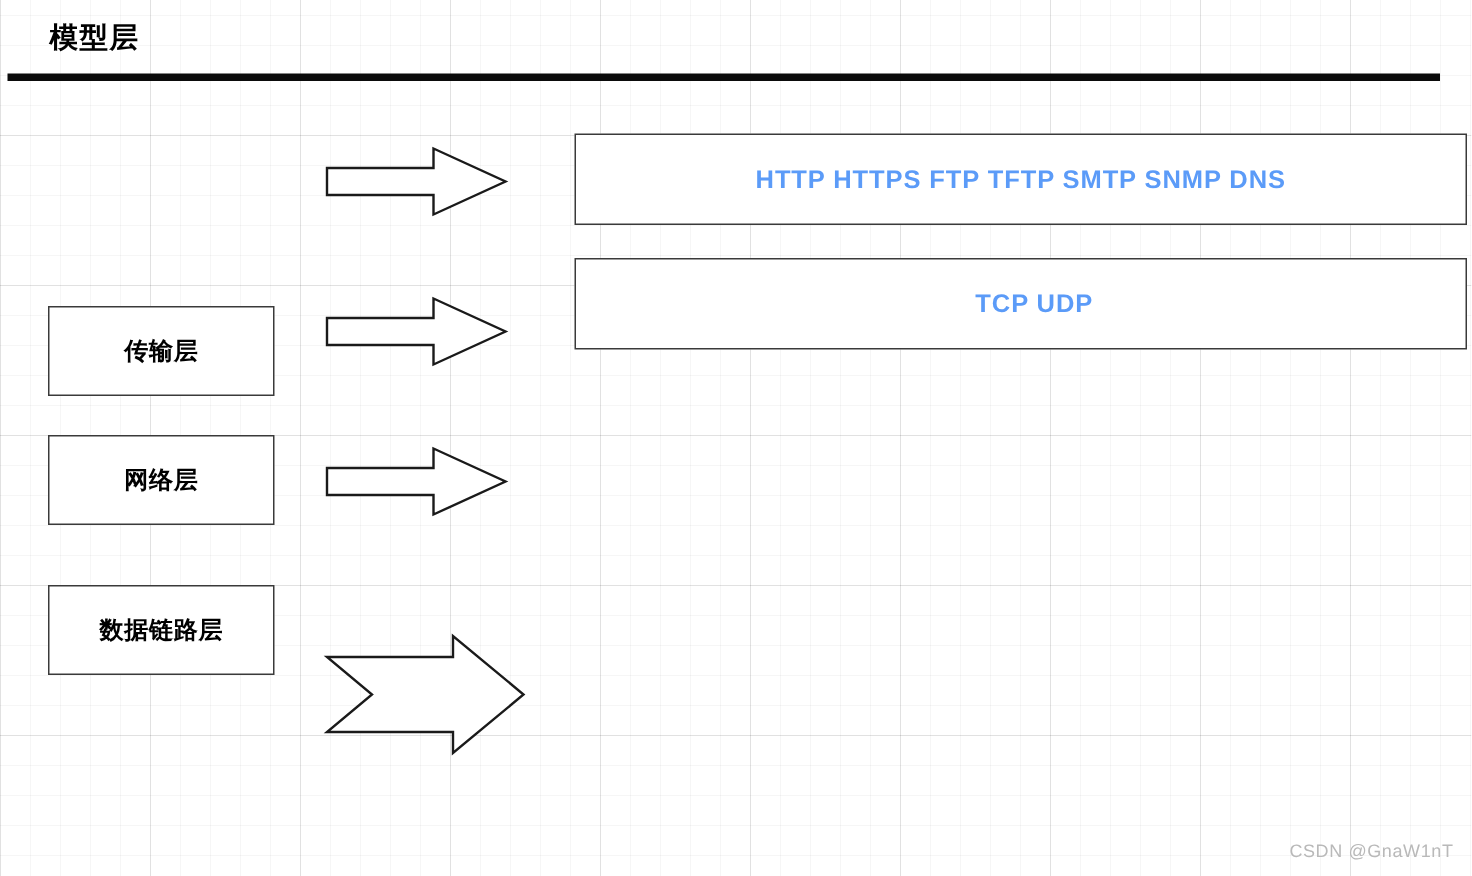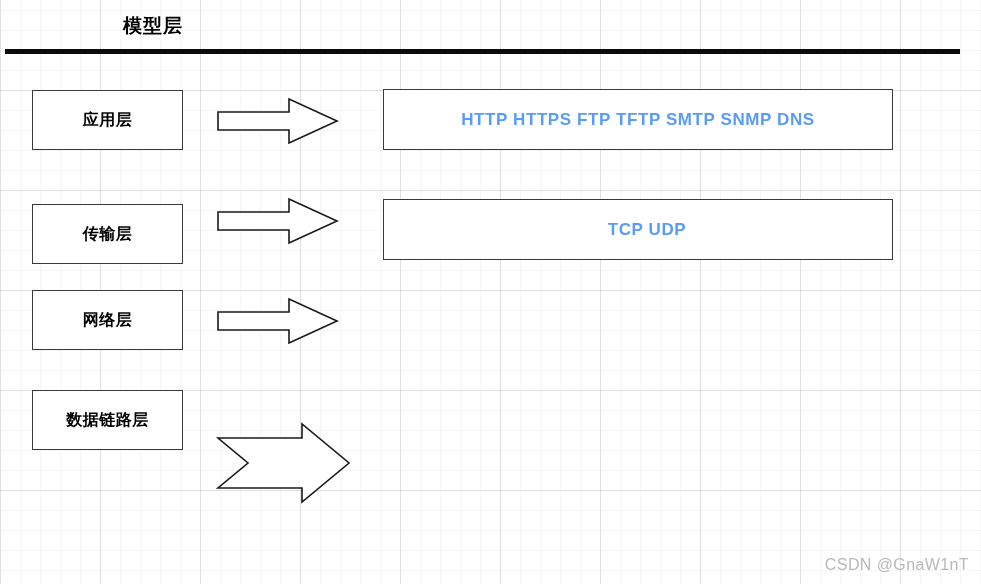--- a/index.html
+++ b/index.html
@@ -24,21 +24,21 @@
     -webkit-font-smoothing: none;
   }
 
   
   .col-header {
     position: absolute;
     font-size: 19px;
     font-weight: bold;
     color: #000000;
     letter-spacing: 1px;
-    text-align: right;
+    text-align: left;
     white-space: nowrap;
     line-height: 1;
   }
   #header-model  { left: 33px;  top: 16px; width: 150px; }
   #header-proto  { left: 383px; top: 16px; width: 575px; }
 
   .divider {
     position: absolute;
     left: 5px;
     top: 49px;
@@ -62,21 +62,21 @@
     font-size: 16px;
     font-weight: bold;
     color: #000000;
     letter-spacing: 0.5px;
     white-space: nowrap;
   }
 
   .proto-box {
     position: absolute;
     left: 383px;
-    width: 510px;
+    width: 595px;
     height: 61px;
     border: 1.6px solid #3a3a3a;
     background: #ffffff;
     box-sizing: border-box;
     display: flex;
     align-items: center;
     justify-content: center;
     font-size: 17px;
     font-weight: bold;
     color: #5b9bf8;
@@ -94,37 +94,36 @@
     stroke: #1a1a1a;
     stroke-width: 1.6;
     stroke-linejoin: miter;
   }
 
   
   #watermark {
     position: absolute;
     right: 12px;
     bottom: 10px;
-    font-size: 16px;
+    font-size: 12px;
     color: #b9b9b9;
     letter-spacing: 0.4px;
     white-space: nowrap;
   }
 </style>
 </head>
 <body>
 
 <div id="canvas">
 
   <div class="col-header" id="header-model">模型层</div>
 
 
   <div class="divider"></div>
 
-  <div class="layer-box" style="top:90px;">应用层</div>
 
   <div class="layer-box" style="top:204px;">传输层</div>
 
   <div class="layer-box" style="top:390px;">数据链路层</div>
 
   <div class="layer-box" style="top:290px;">网络层</div>
 
 
   <svg class="arrow-svg" style="left:216px; top:96px;" width="124" height="50" viewBox="0 0 124 50">
     <polygon points="2,16 73,16 73,3 121,25 73,47 73,34 2,34"></polygon>
@@ -137,19 +136,19 @@
   <svg class="arrow-svg" style="left:216px; top:296px;" width="124" height="50" viewBox="0 0 124 50">
     <polygon points="2,16 73,16 73,3 121,25 73,47 73,34 2,34"></polygon>
   </svg>
 
   <svg class="arrow-svg" style="left:216px; top:422px;" width="136" height="84" viewBox="0 0 136 84">
     <polygon points="2,16 62,16 86,16 86,2 133,41 86,80 86,66 62,66 2,66 32,41"></polygon>
   </svg>
 
   <div class="proto-box" style="top:89px;">HTTP HTTPS FTP TFTP SMTP SNMP DNS</div>
 
-  <div class="proto-box" style="top:199px;padding-left:18px;">TCP UDP</div>
+  <div class="proto-box" style="top:172px;padding-left:18px;">TCP UDP</div>
 
 
 
   <div id="watermark">CSDN @GnaW1nT</div>
 
 </div>
 
 </body></html>

